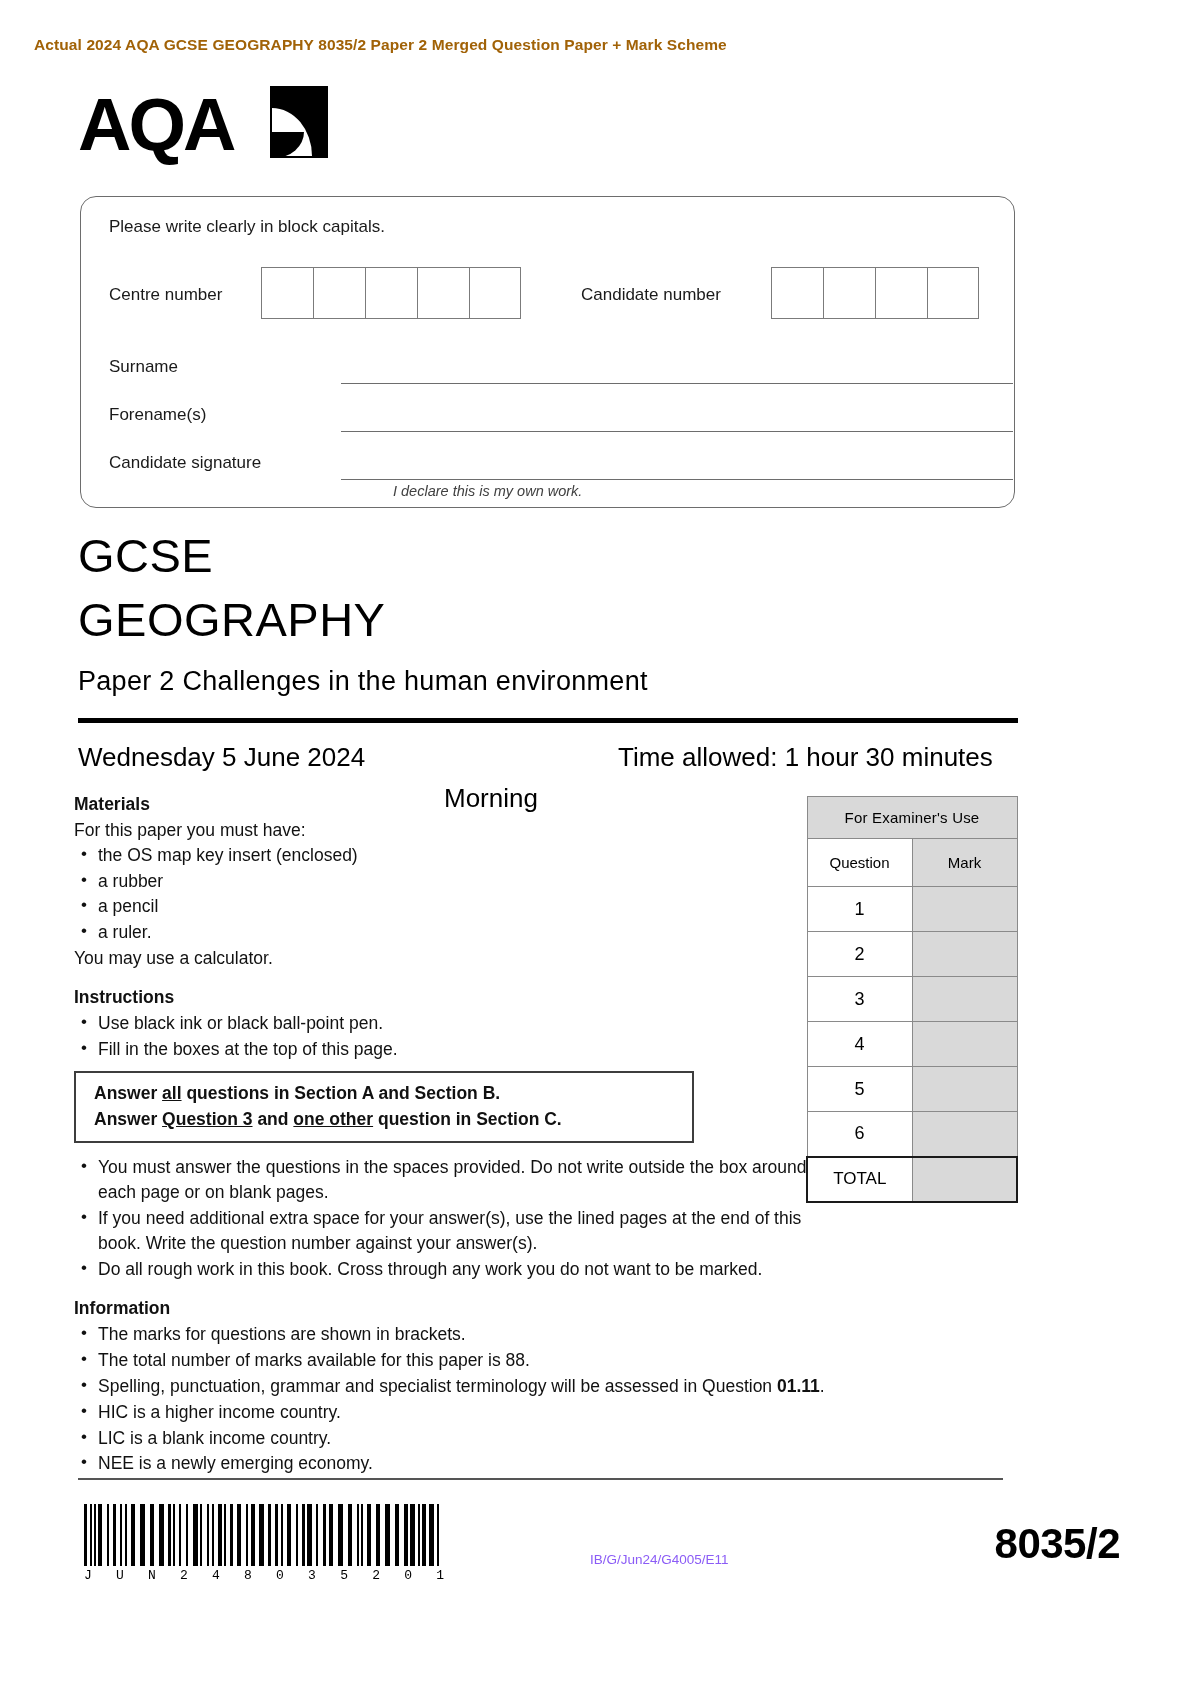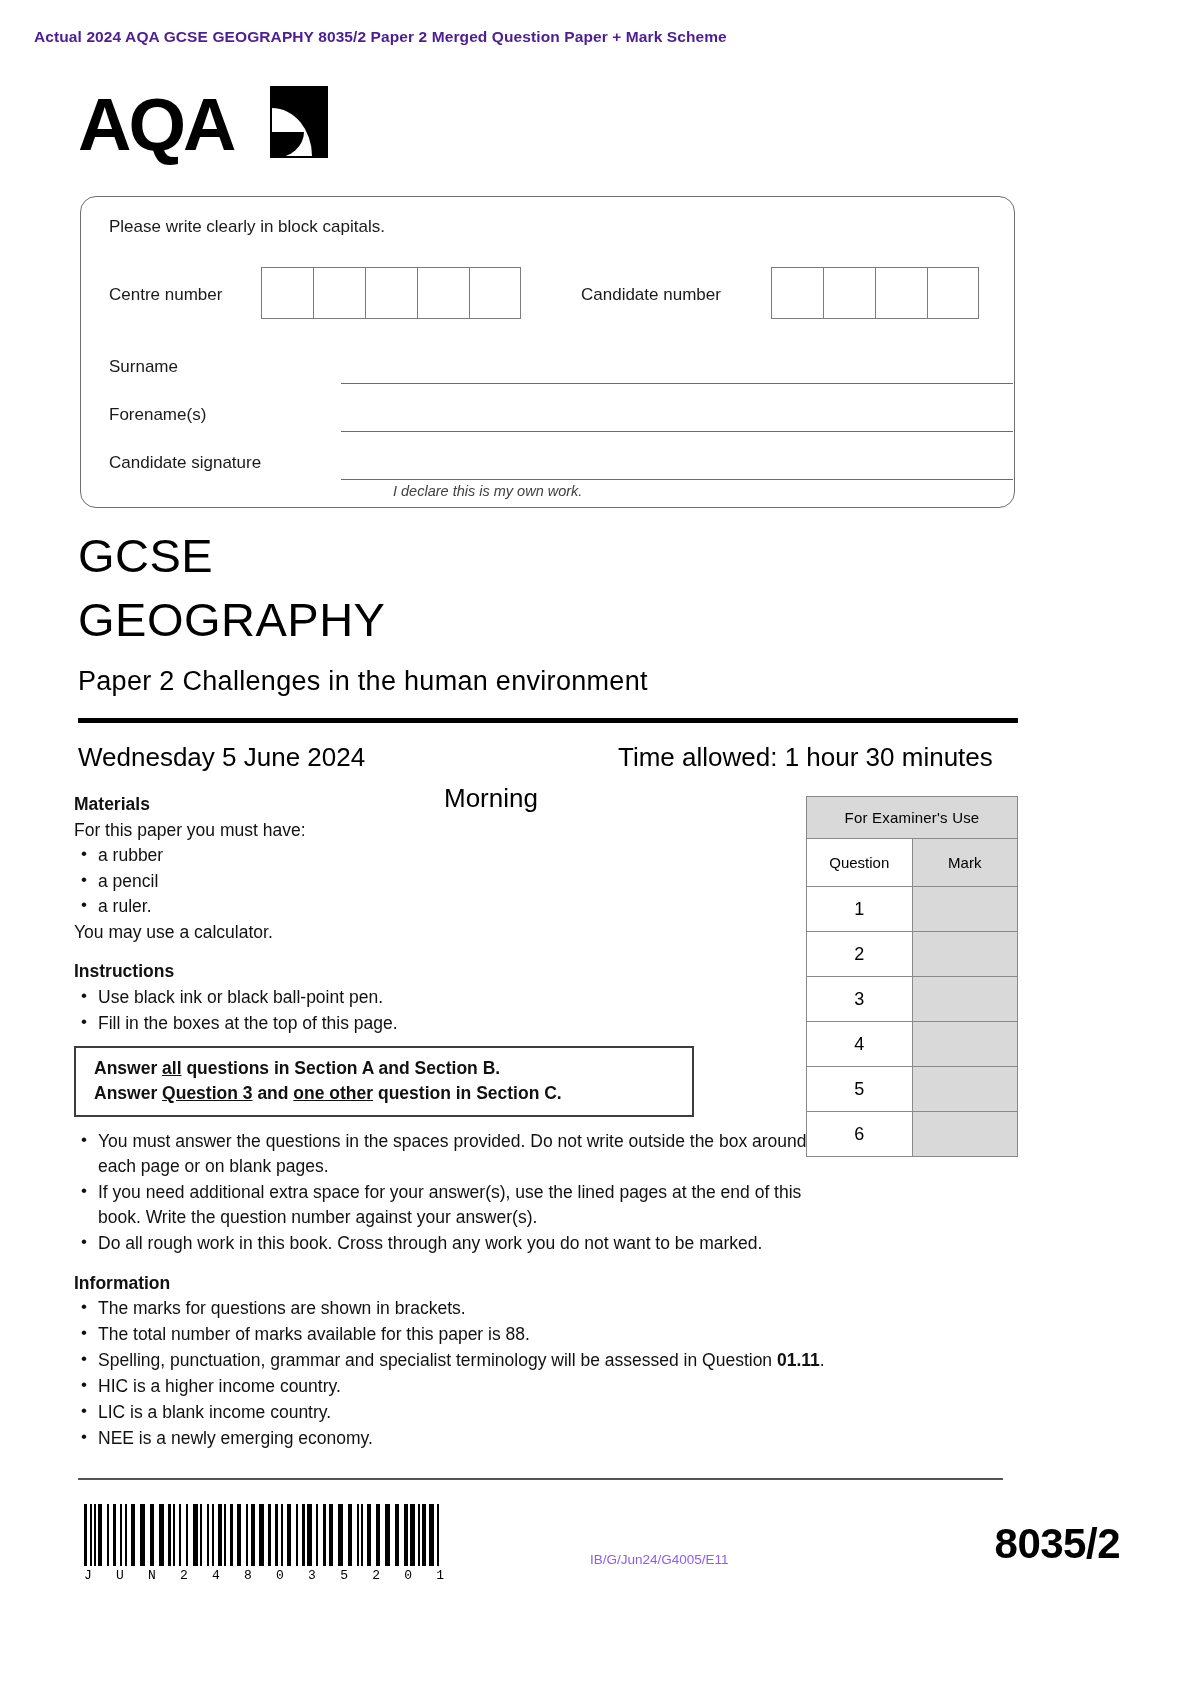--- a/index.html
+++ b/index.html
@@ -20,25 +20,25 @@
     position: relative;
     width: 1200px;
     height: 1700px;
     background: #fff;
     padding: 0;
   }
 
   
   .doc-header {
     position: absolute;
-    top: 28px;
+    top: 36px;
     left: 34px;
     font-size: 15.5px;
     font-weight: 700;
-    color: #4c1d95;
+    color: #a16207;
     letter-spacing: 0.1px;
     white-space: nowrap;
   }
 
   
   .logo-wrap {
     position: absolute;
     top: 82px;
     left: 78px;
     width: 250px;
@@ -406,20 +406,21 @@
     <span class="d-date">Wednesday 5 June 2024</span>
     <span class="d-session">Morning</span>
     <span class="d-time">Time allowed: 1 hour 30 minutes</span>
   </div>
 
   <div class="content">
 
     <div class="sec-head">Materials</div>
     <div class="plain">For this paper you must have:</div>
     <ul class="bl">
+      <li>the OS map key insert (enclosed)</li>
       <li>a rubber</li>
       <li>a pencil</li>
       <li>a ruler.</li>
     </ul>
     <div class="plain">You may use a calculator.</div>
 
     <div class="gap"></div>
 
     <div class="sec-head">Instructions</div>
     <ul class="bl">
@@ -480,20 +481,24 @@
       <td class="ex-qnum">4</td>
       <td class="ex-mark"></td>
     </tr>
     <tr>
       <td class="ex-qnum">5</td>
       <td class="ex-mark"></td>
     </tr>
     <tr>
       <td class="ex-qnum">6</td>
       <td class="ex-mark"></td>
+    </tr>
+    <tr>
+      <td class="ex-total">TOTAL</td>
+      <td class="ex-total-mark"></td>
     </tr>
   </tbody>
     </table>
 
   <div class="rule-thin"></div>
 
   <div class="barcode" id="barcode">
       <div class="bc-bar" style="width: 3px;"></div>
       <div style="width: 3px; height: 62px; background: rgb(255, 255, 255);"></div>
       <div class="bc-bar" style="width: 2px;"></div>

